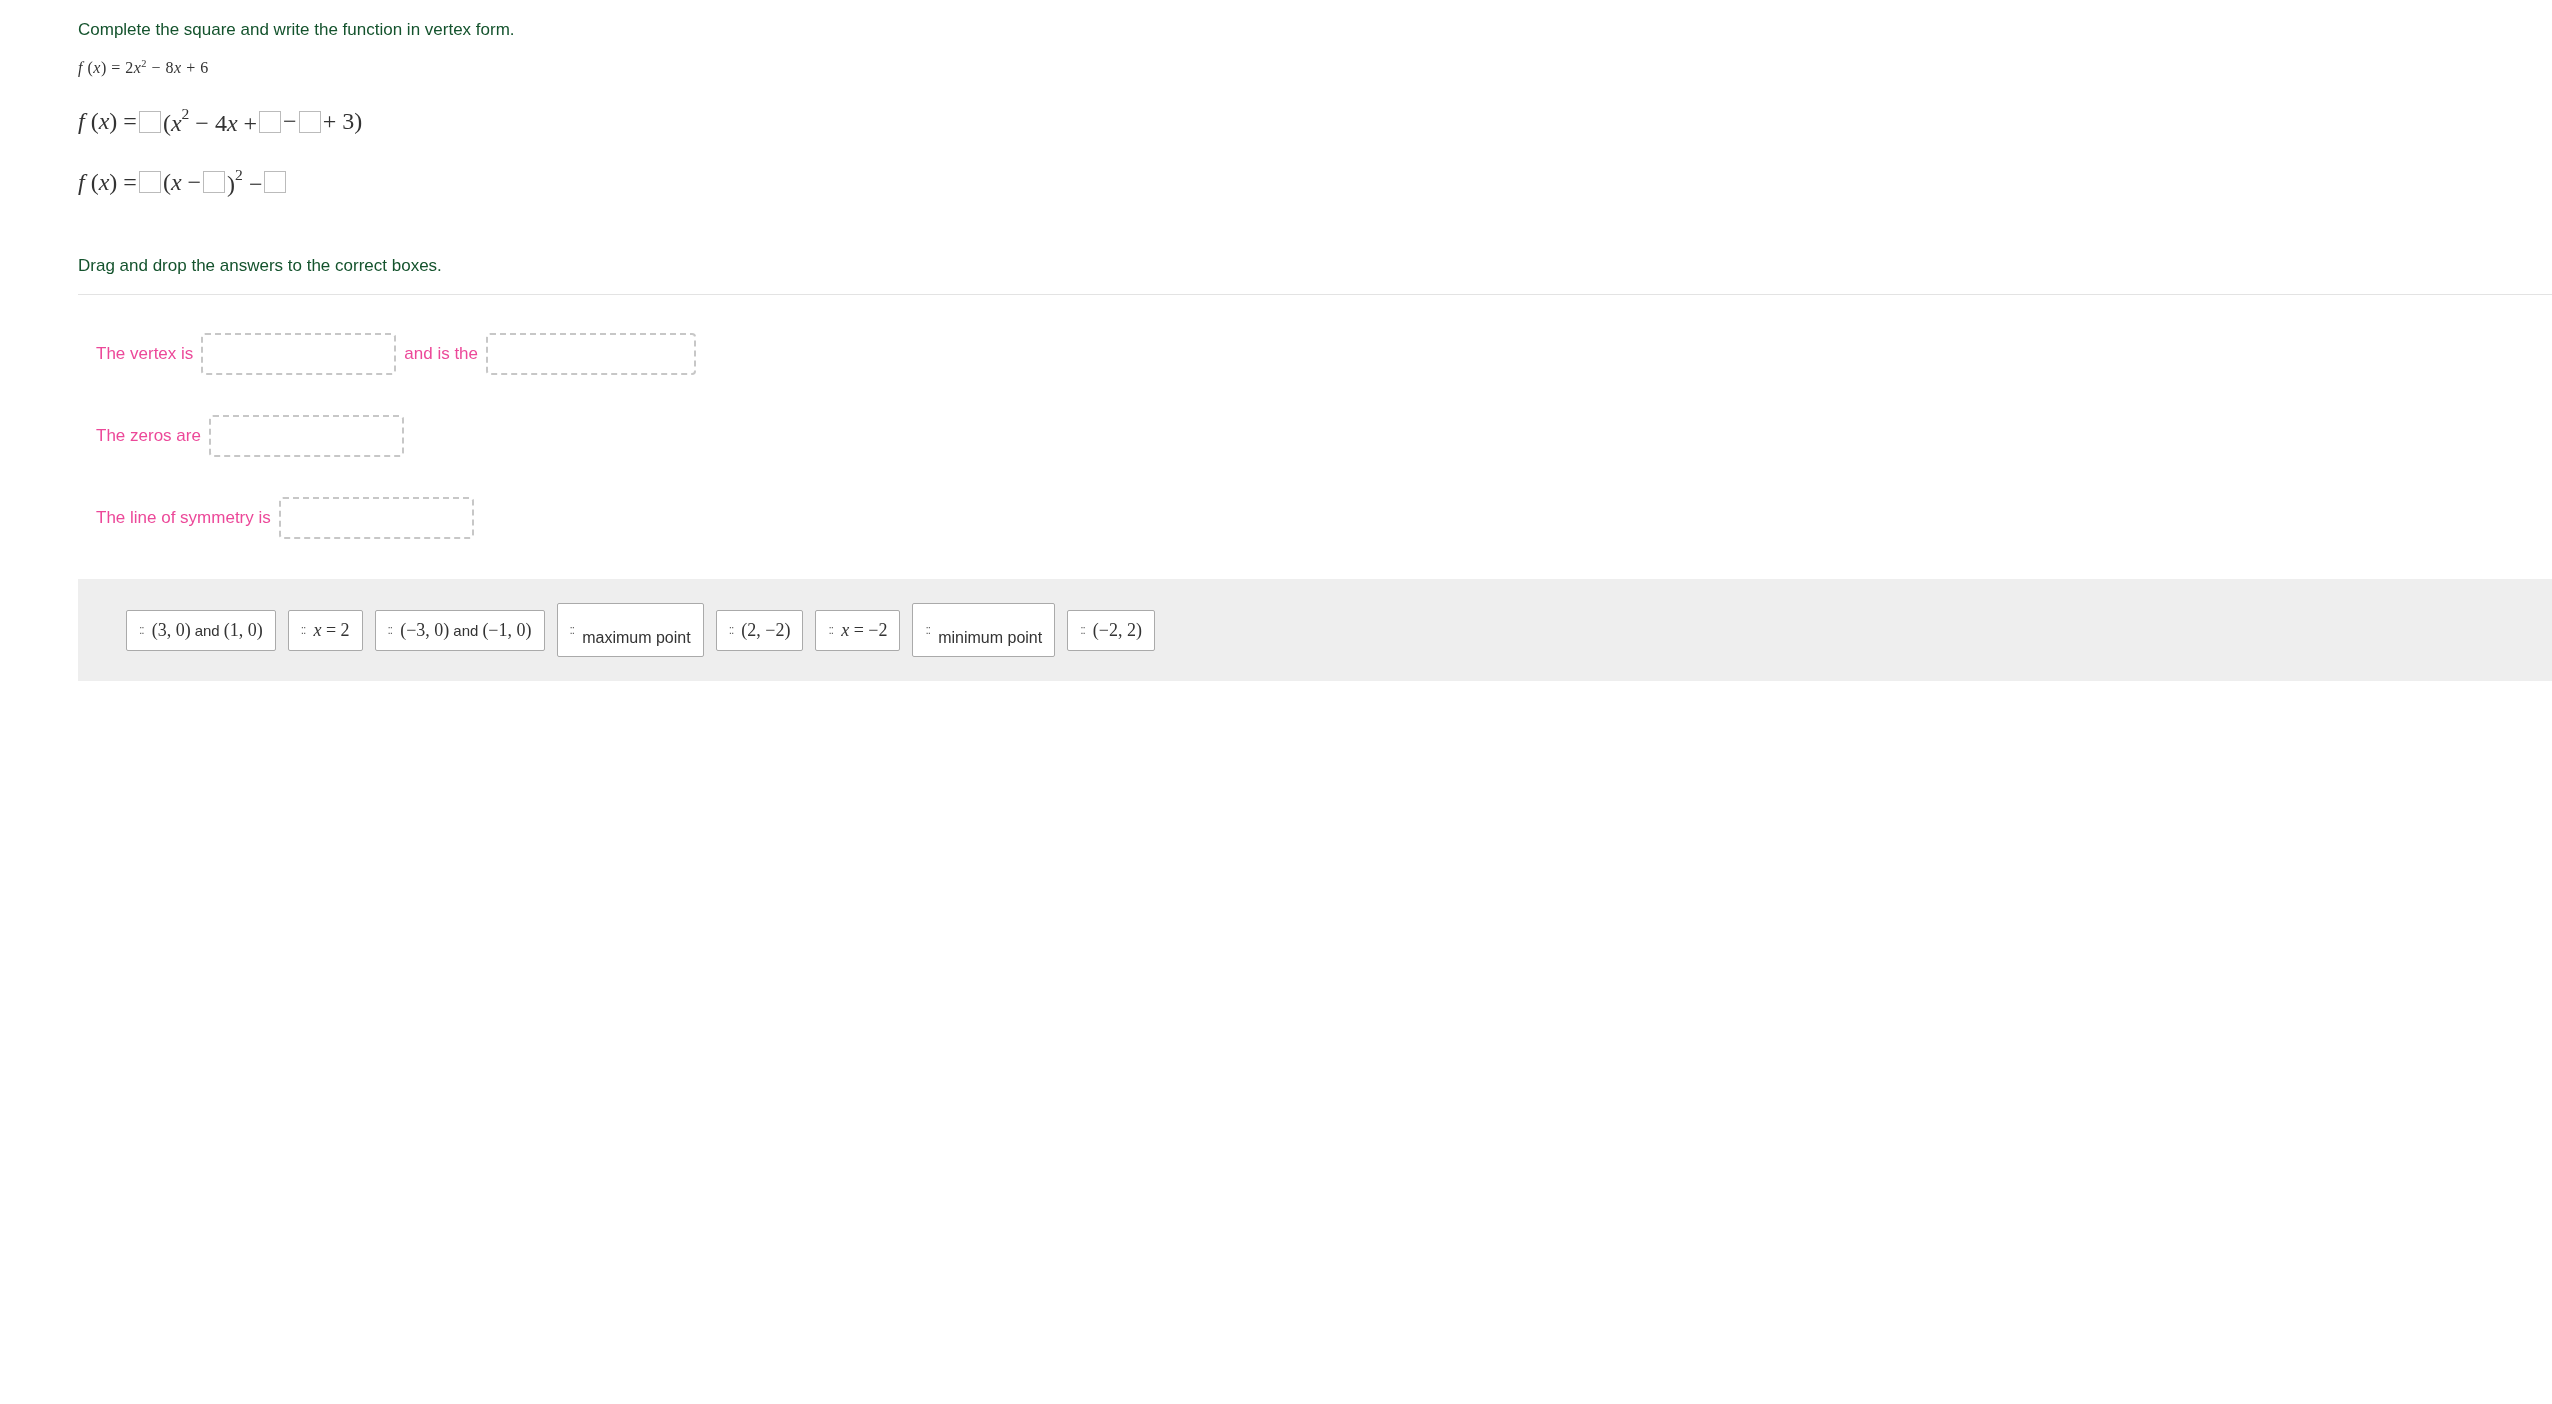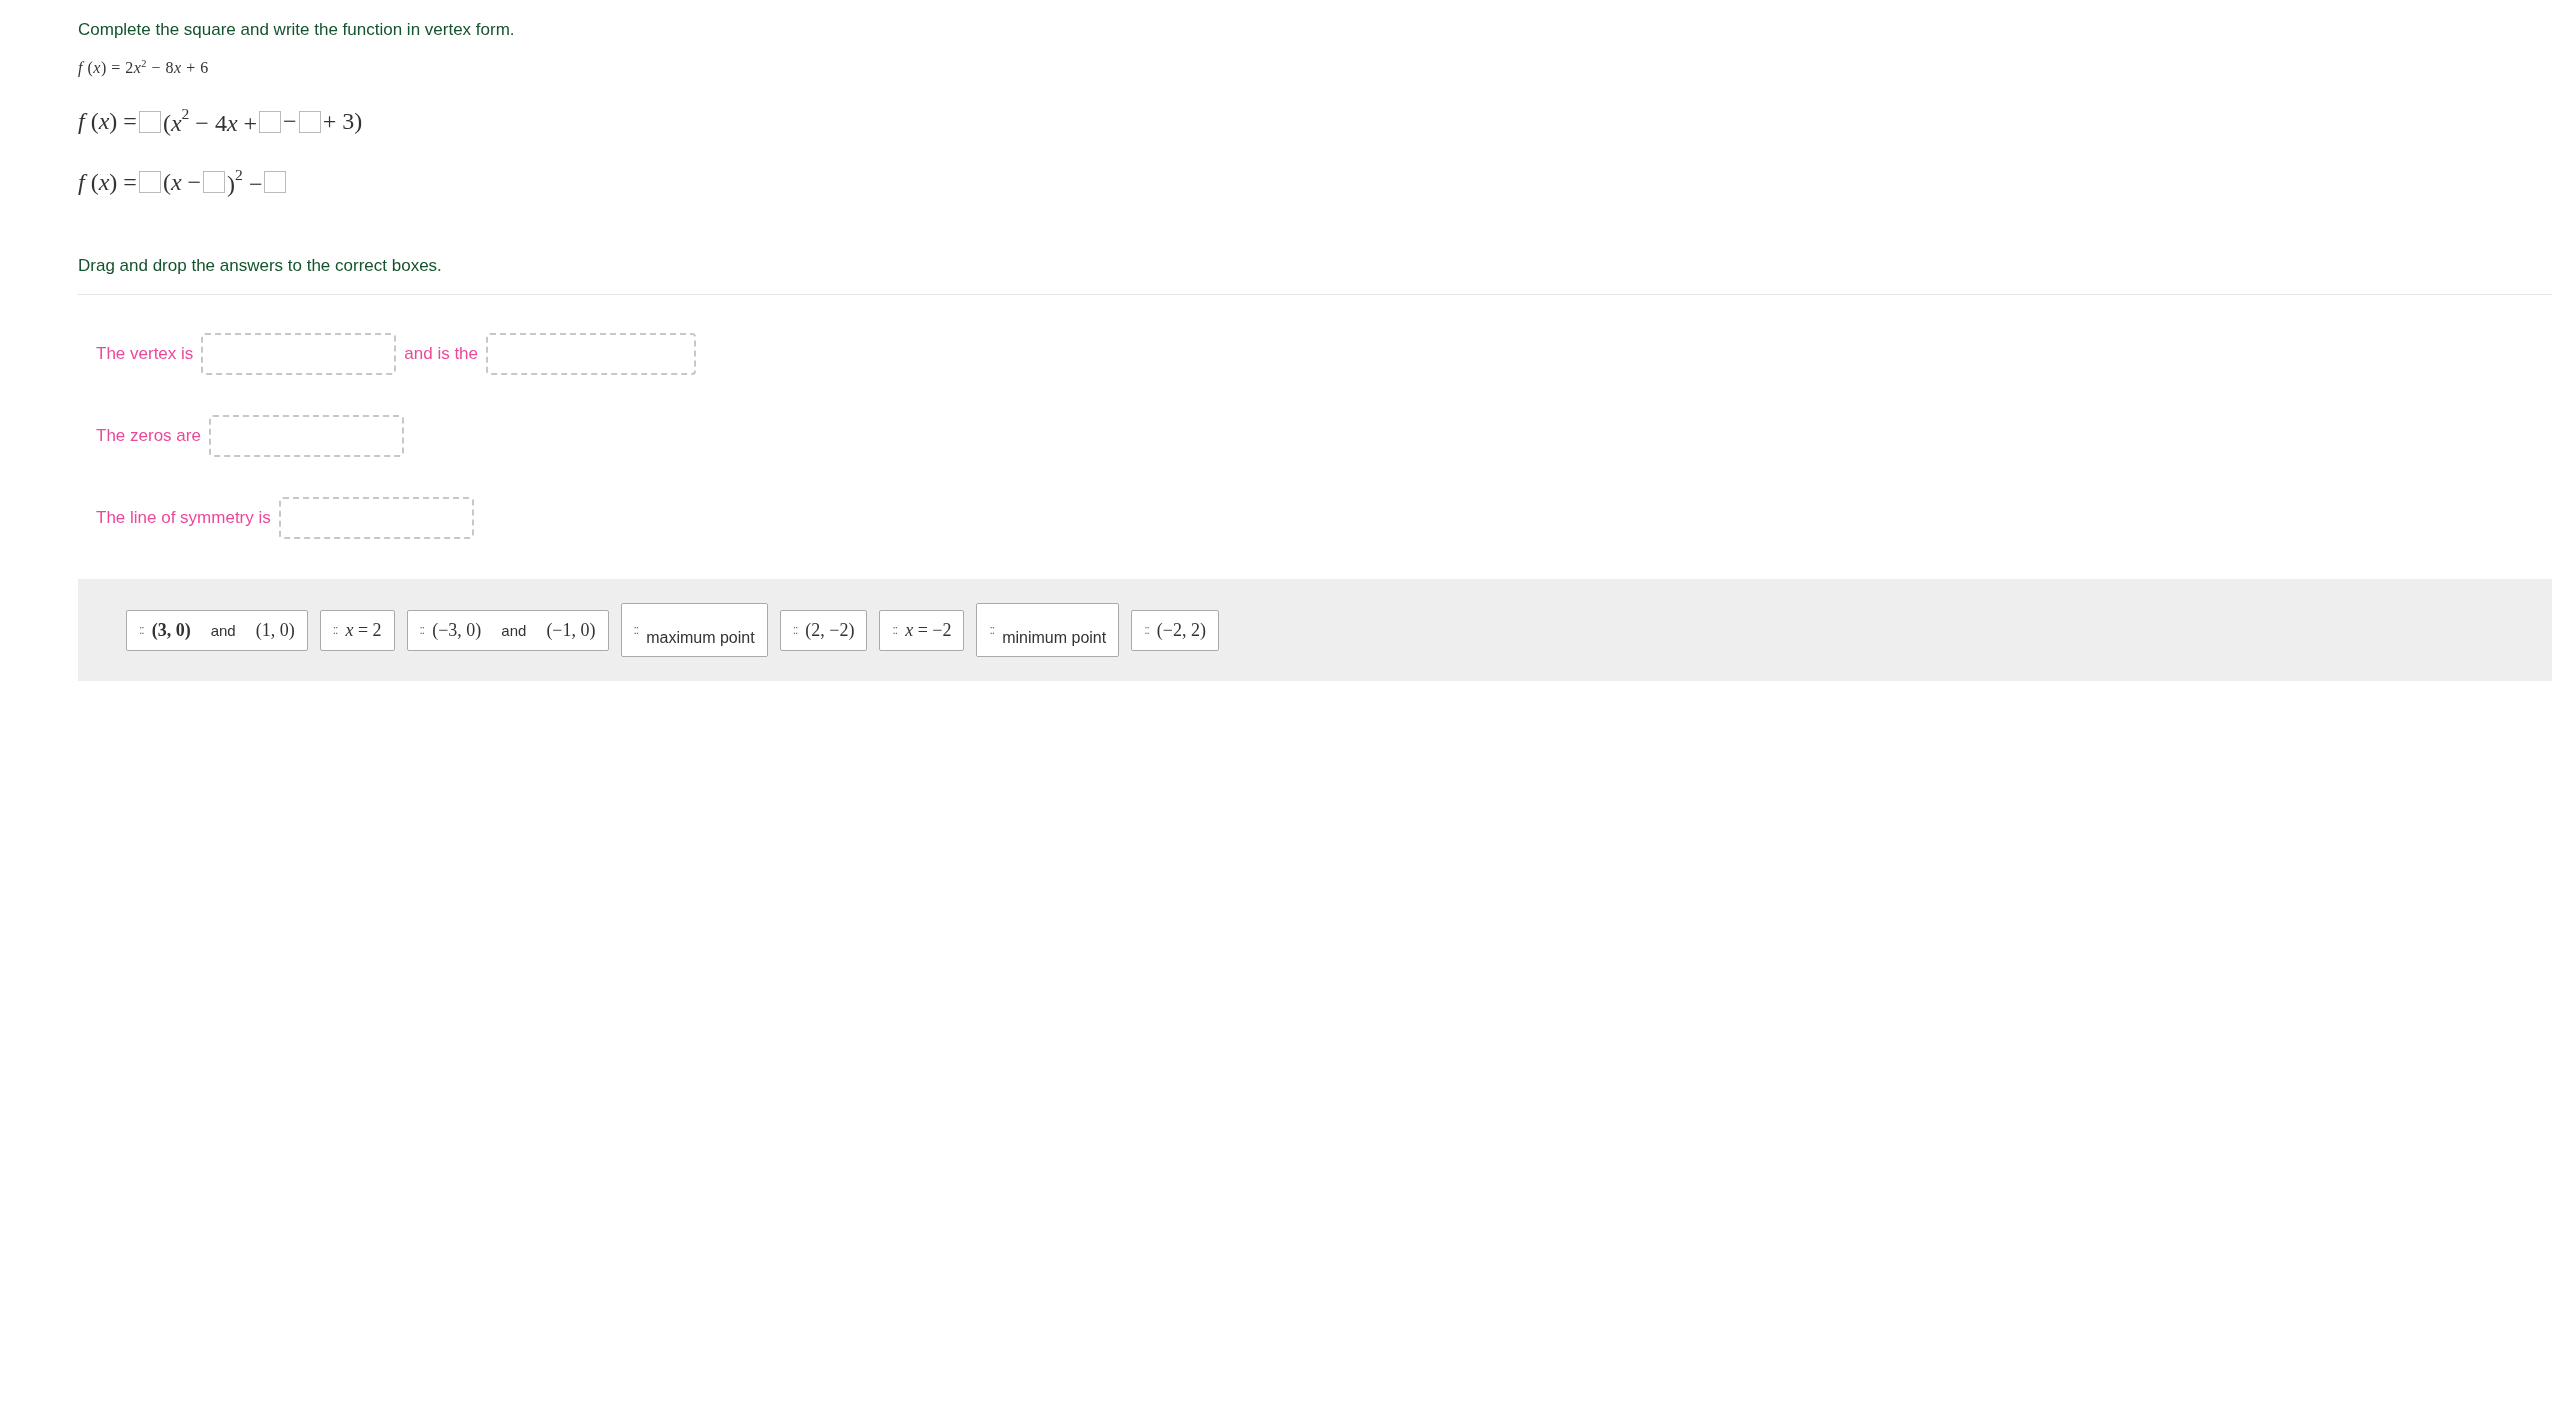--- a/index.html
+++ b/index.html
@@ -108,21 +108,21 @@
     margin-right: 8px;
     letter-spacing: -1px;
     font-family: Arial, sans-serif;
   }
   .chip .math { font-style: italic; }
   .chip .plain { font-family: "Helvetica Neue", Helvetica, Arial, sans-serif; font-size: 16px; margin-top: 16px; }
   .chip .and {
     font-family: "Helvetica Neue", Helvetica, Arial, sans-serif;
     font-size: 15px;
     font-style: normal;
-    margin: 0 20px;
+    margin: 0 4px;
   }
 </style>
 </head>
 <body>
 
 <div class="content">
 
   <div class="instruction">Complete the square and write the function in vertex form.</div>
 
   <div class="formula">
@@ -172,21 +172,21 @@
     <div class="drag-row">
       <span class="label">The line of symmetry is</span>
       <span class="drop-zone"></span>
     </div>
 
   </div>
 
   <div class="bank" id="chip-bank">
       <div class="chip">
         <span class="handle">::</span>
-        <span class="math" style="font-style: normal; font-weight: bold;">(3,  0)</span>
+        <span class="math" style="font-style: normal;">(3,  0)</span>
         <span class="and"> and </span>
         <span class="math" style="font-style: normal;">(1,  0)</span>
       </div>
       <div class="chip">
         <span class="handle">::</span>
         <span><span style="font-style:italic">x</span> <span style="font-style:normal">= 2</span></span>
       </div>
       <div class="chip">
         <span class="handle">::</span>
         <span class="math" style="font-style: normal;">(−3,  0)</span>

